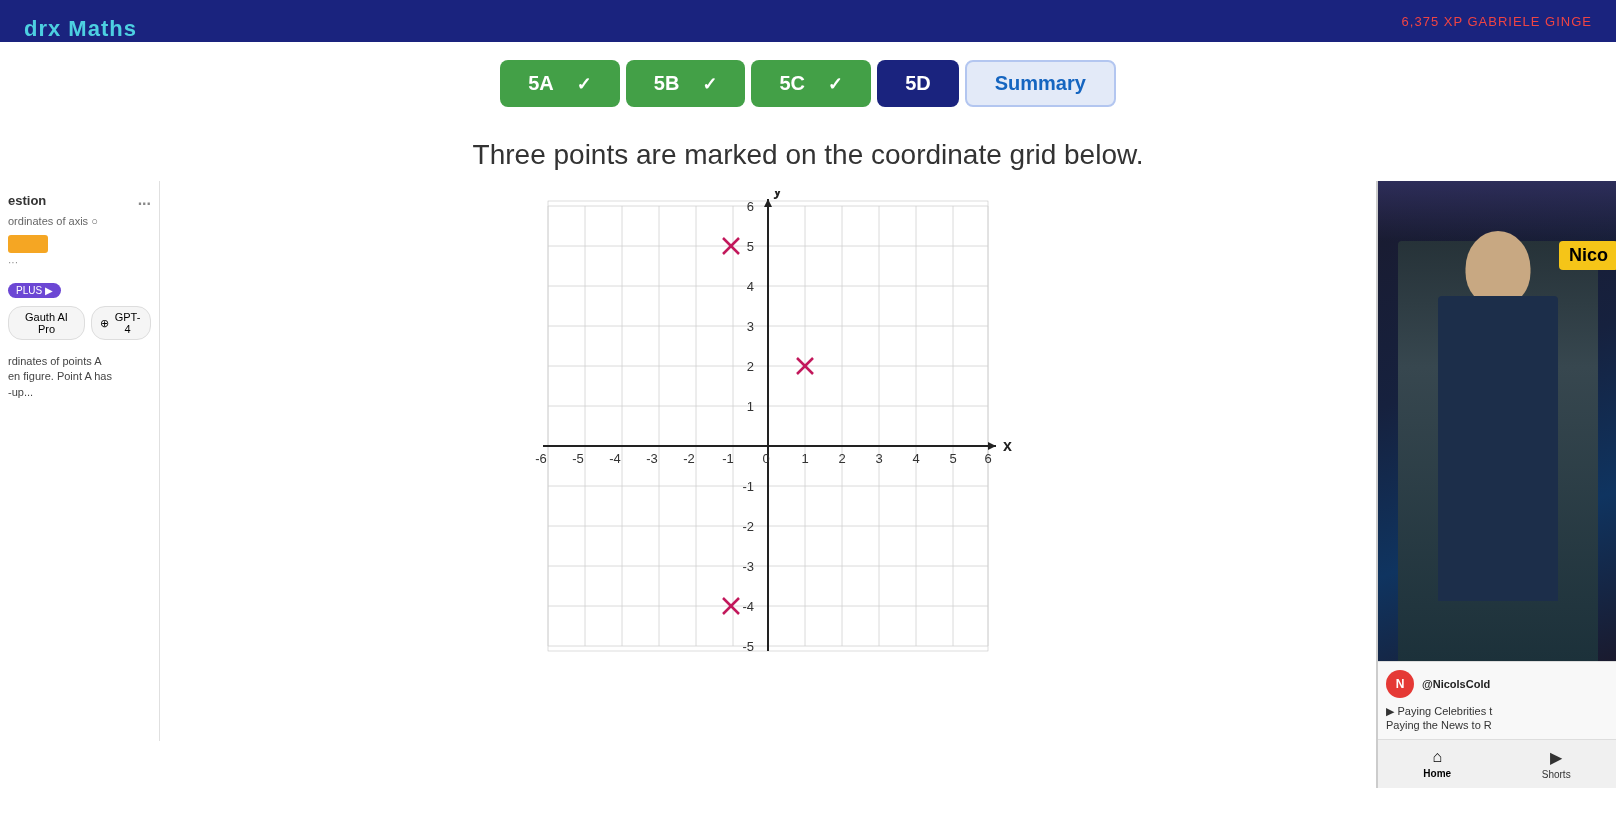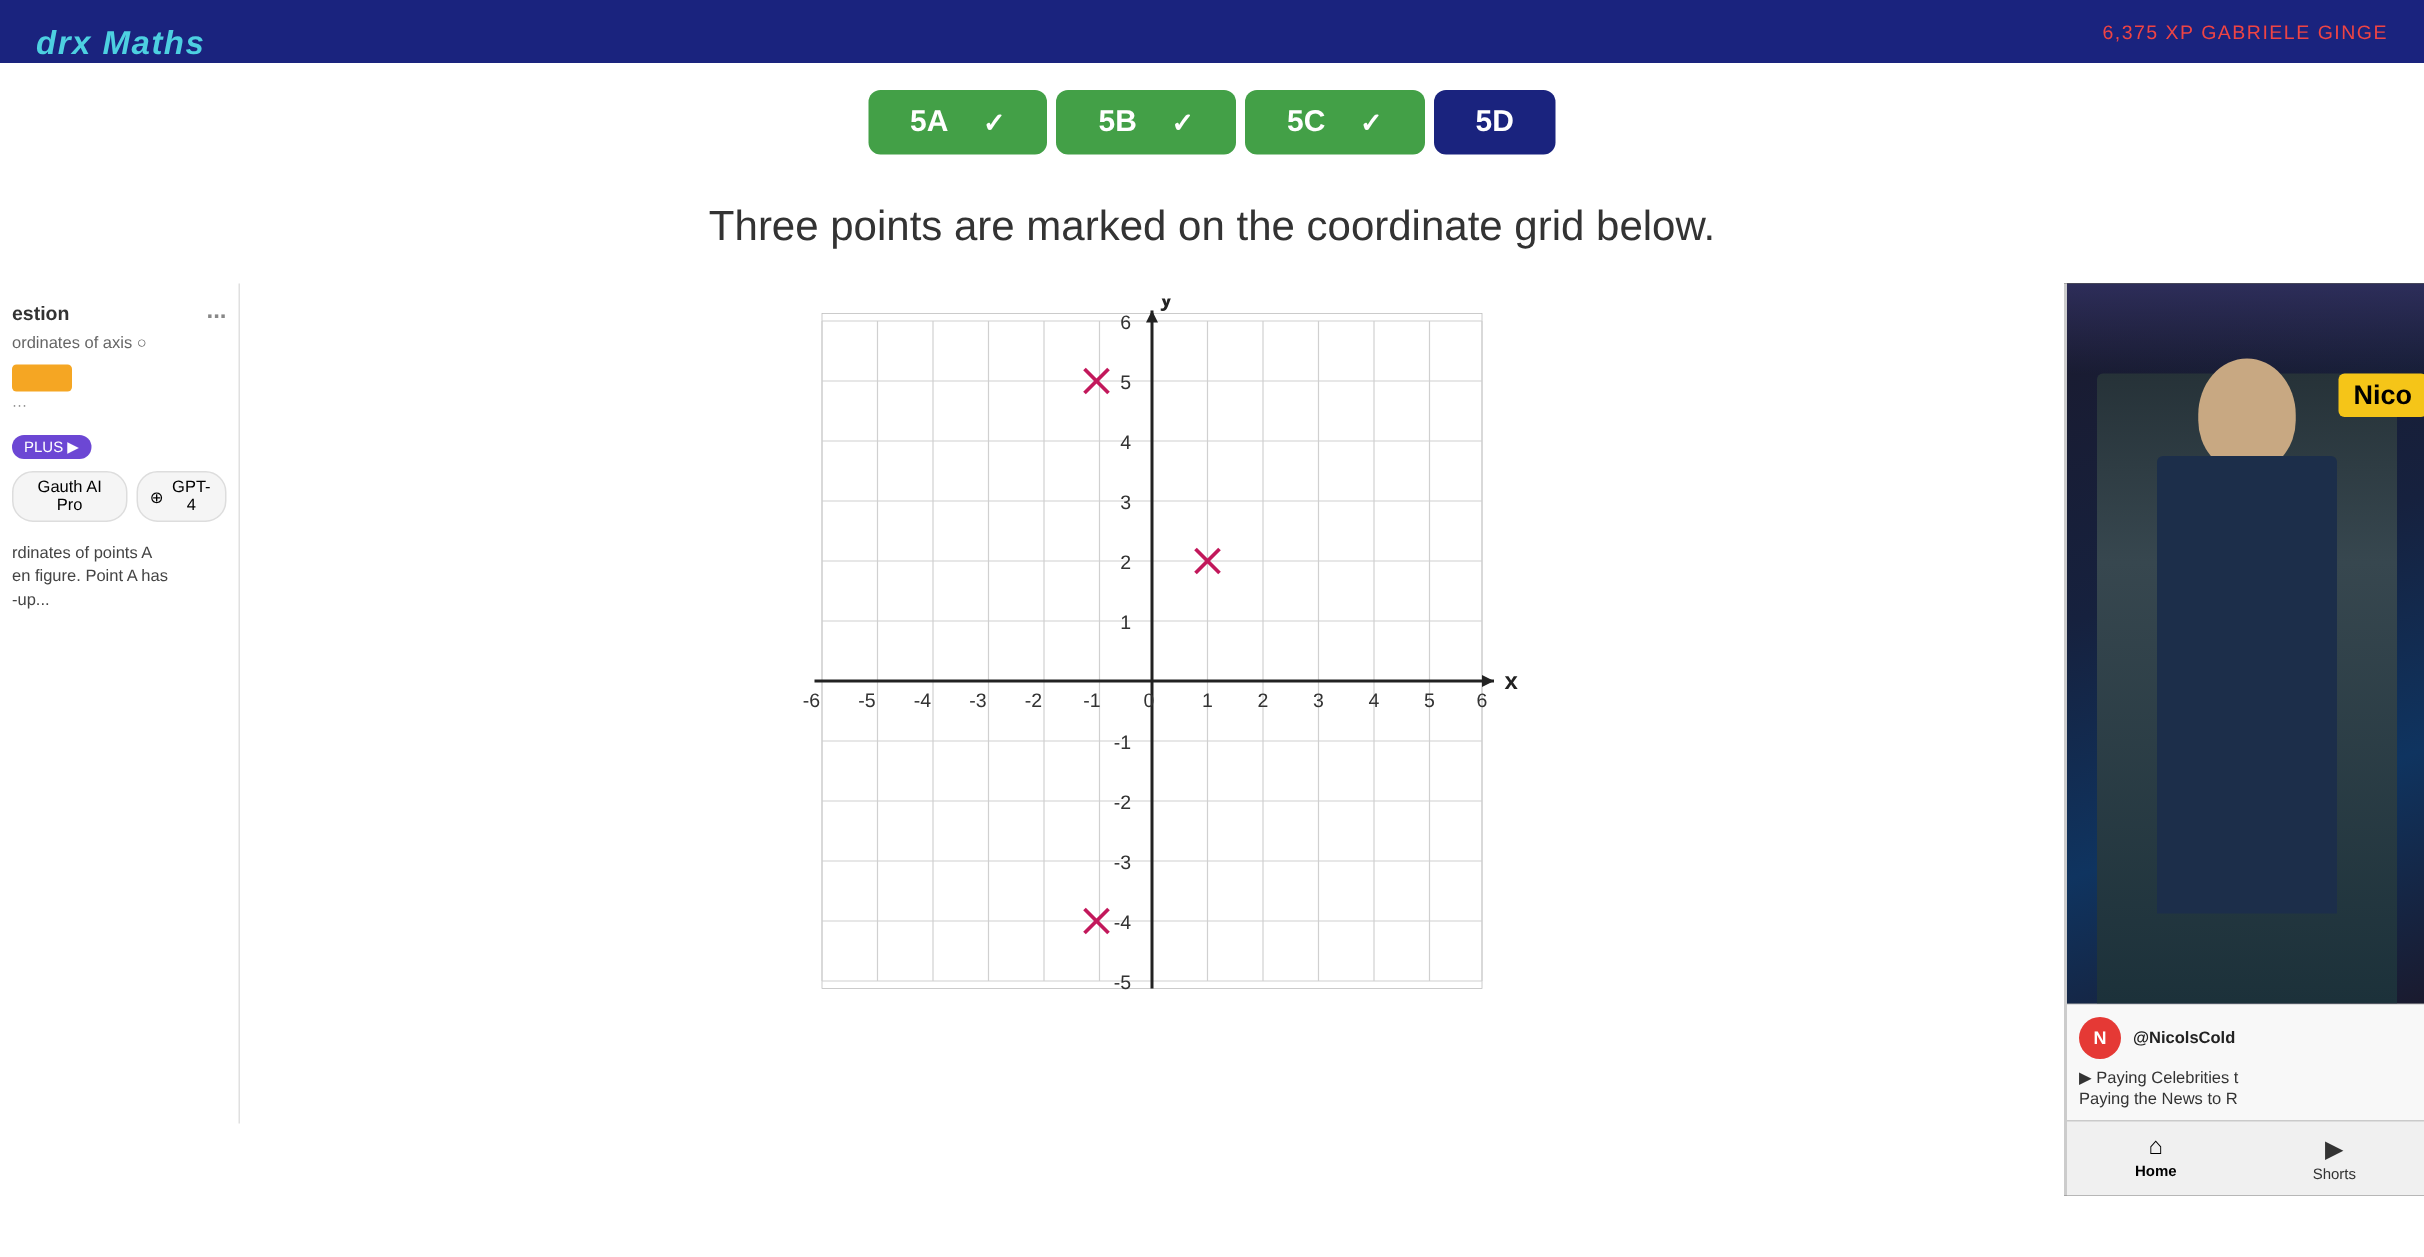--- a/index.html
+++ b/index.html
@@ -19,21 +19,20 @@
       display: flex;
       align-items: center;
       justify-content: space-between;
       padding: 0 24px;
       position: relative;
     }
     .header-logo {
       color: #fff;
       font-size: 22px;
       font-weight: 900;
-      font-style: italic;
       letter-spacing: 1px;
       margin-top: 16px;
     }
     .header-logo span { color: #4dd0e1; }
     .header-right {
       color: #ef4444;
       font-size: 13px;
       letter-spacing: 1px;
       text-transform: uppercase;
     }
@@ -73,21 +72,21 @@
     .tab-check { font-size: 18px; }
 
     
     .question-area {
       text-align: center;
       padding: 18px 60px 10px;
     }
     .question-line1 {
       font-size: 28px;
       color: #333;
-      margin-bottom: 12px;
+      margin-bottom: 0;
     }
     .question-line2 {
       font-size: 34px;
       color: #222;
       font-weight: 400;
       line-height: 1.3;
     }
 
     
     .main-content {
@@ -291,20 +290,23 @@
   <button class="tab tab-green">
     <span>5B</span>
     <span class="tab-check">✓</span>
   </button>
   <button class="tab tab-green">
     <span>5C</span>
     <span class="tab-check">✓</span>
   </button>
   <button class="tab tab-navy">
     <span>5D</span>
+  </button>
+  <button class="tab tab-summary">
+    <span>Summary</span>
   </button>
 </div>
 
 <div class="question-area">
   <div class="question-line1">Three points are marked on the coordinate grid below.</div>
 </div>
 
 <div class="main-content">
 
   <div class="left-panel">

